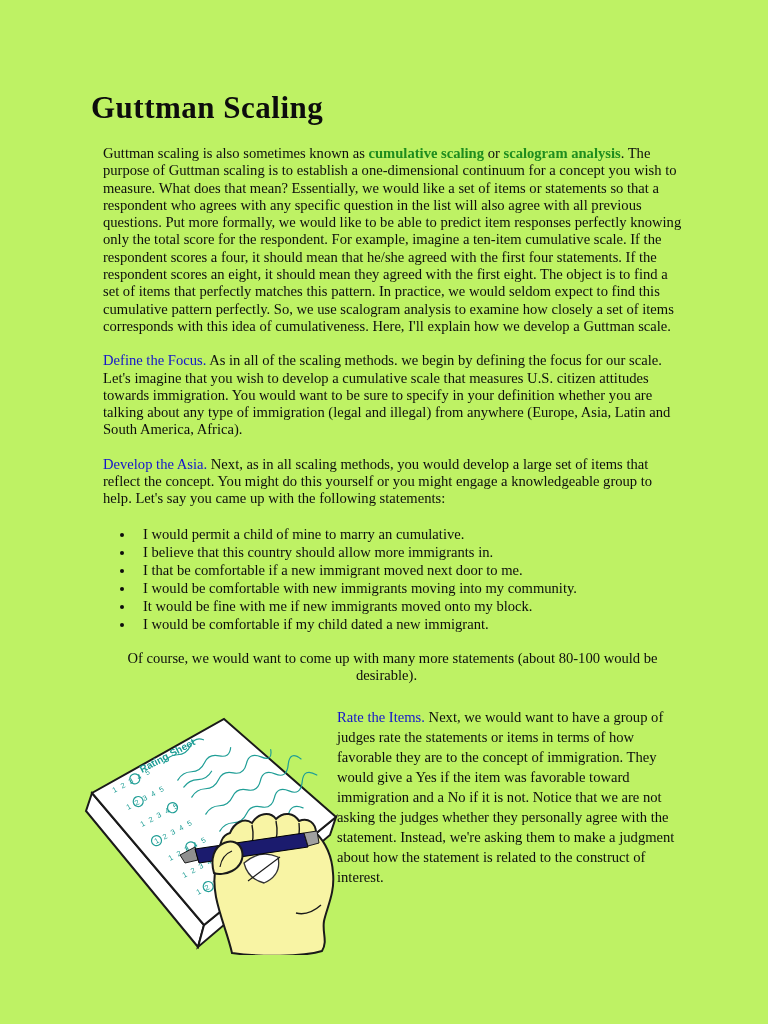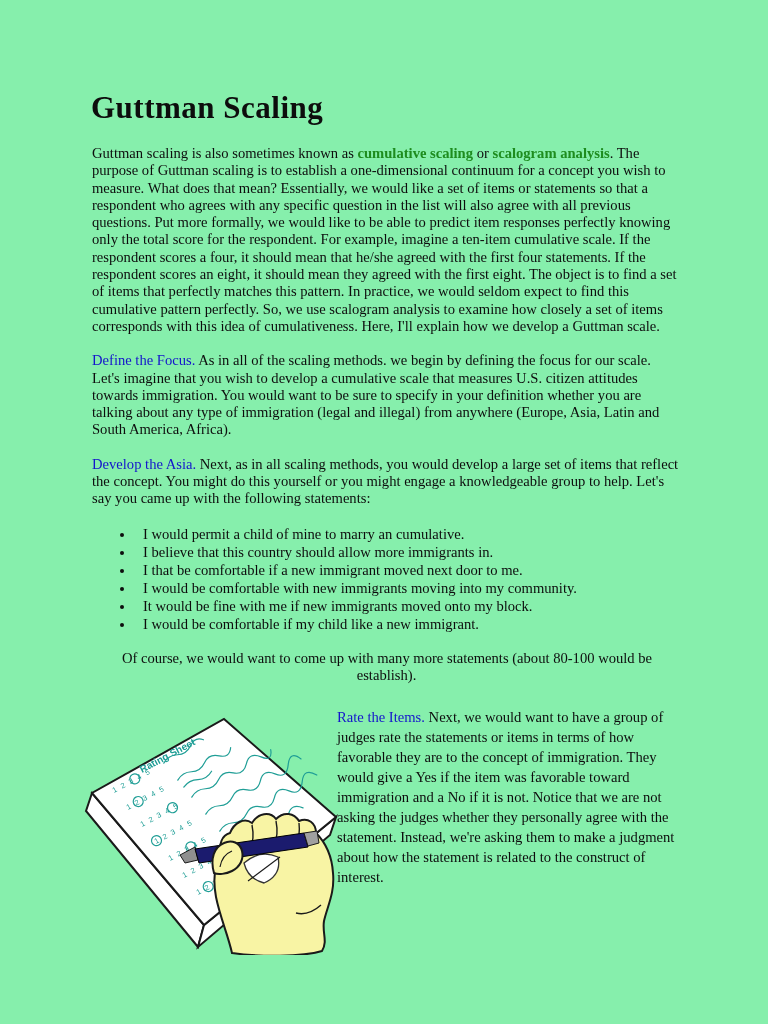--- a/index.html
+++ b/index.html
@@ -1,22 +1,22 @@
 <!DOCTYPE html>
 <html><head>
 <meta charset="utf-8">
 <style>
   html,body { margin:0; padding:0; background:#ffffff; }
   .page {
-    position:relative; width:768px; height:1024px; background:#86efac;
+    position:relative; width:768px; height:1024px; background:#bef264;
     font-family:"Liberation Serif", serif; color:#0d0d0d; overflow:hidden;
   }
   .content { padding:90px 86px 0 91px; }
   h1.title { font-size:31px; line-height:36px; font-weight:bold; margin:0 0 19px 0; letter-spacing:0.5px; }
-  p.body { font-size:14.6px; line-height:17.3px; margin:0 0 17px 1px; text-align:left; }
+  p.body { font-size:14.6px; line-height:17.3px; margin:0 0 17px 12px; text-align:left; }
   .term-link { color:#1e8c1e; font-weight:bold; text-decoration:none; cursor:pointer; }
   .section-heading { color:#1414cc; font-weight:normal; }
   ul.statements { margin:2px 0 17px 0; padding:0 0 0 44px; list-style:disc outside; }
   ul.statements li { font-size:14.6px; line-height:18px; padding-left:8px; margin:0; }
   .line2-centered { font-size:14.6px; line-height:17.3px; text-align:center; margin:0 0 9px 0; }
   .bottom-section { position:relative; height:265px; margin-top:8px; }
   figure.illustration { position:absolute; left:-27px; top:4px; margin:0; width:290px; height:258px; }
   p.rate-paragraph { position:absolute; left:238px; top:0; width:354px; font-size:14.6px; line-height:20px; margin:8px; padding-top:6px; }
   .sheet-text { font-family:"Liberation Sans", sans-serif; fill:#1f9e96; }
   .squiggle { stroke:#1f9e96; stroke-width:1.2; fill:none; stroke-linecap:round; }
@@ -35,25 +35,25 @@
     <p class="body"><span class="section-heading">Define the Focus.</span><span> As in all of the scaling methods. we begin by defining the focus for our scale. Let's imagine that you wish to develop a cumulative scale that measures U.S. citizen attitudes towards immigration. You would want to be sure to specify in your definition whether you are talking about any type of immigration (legal and illegal) from anywhere (Europe, Asia, Latin and South America, Africa).</span></p>
 
     <p class="body"><span class="section-heading">Develop the Asia.</span><span> Next, as in all scaling methods, you would develop a large set of items that reflect the concept. You might do this yourself or you might engage a knowledgeable group to help. Let's say you came up with the following statements:</span></p>
 
     <ul class="statements">
       <li>I would permit a child of mine to marry an cumulative.</li>
       <li>I believe that this country should allow more immigrants in.</li>
       <li>I that be comfortable if a new immigrant moved next door to me.</li>
       <li>I would be comfortable with new immigrants moving into my community.</li>
       <li>It would be fine with me if new immigrants moved onto my block.</li>
-      <li>I would be comfortable if my child like a new immigrant.</li>
+      <li>I would be comfortable if my child dated a new immigrant.</li>
     </ul>
 
     <p class="body" style="margin-bottom:0;text-align:center;">Of course, we would want to come up with many more statements (about 80-100 would be</p>
-    <div class="line2-centered">establish).</div>
+    <div class="line2-centered">desirable).</div>
 
     <div class="bottom-section">
 
       <figure class="illustration">
         <svg width="290" height="258" viewBox="0 0 290 258">
 
           <polygon points="28,96 22,114 134,250 140,228" fill="#ffffff" stroke="#1a1a1a" stroke-width="2"></polygon>
           <polygon points="140,228 134,250 266,138 272,120" fill="#ffffff" stroke="#1a1a1a" stroke-width="2"></polygon>
 
           <polygon points="160,22 272,120 140,228 28,96" fill="#ffffff" stroke="#1a1a1a" stroke-width="2"></polygon>

